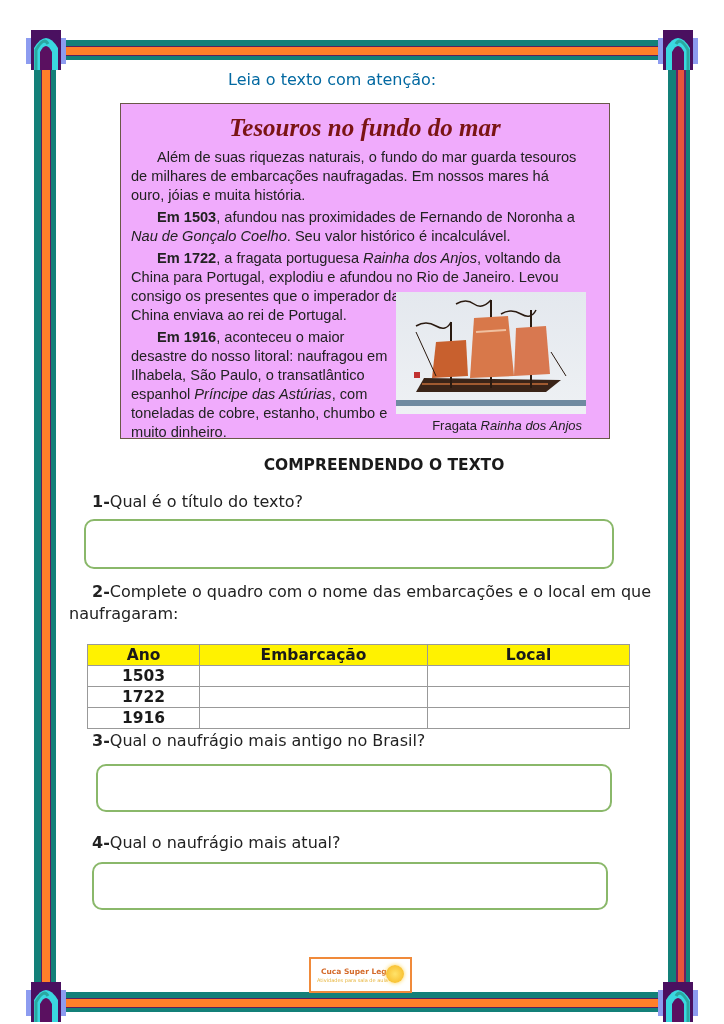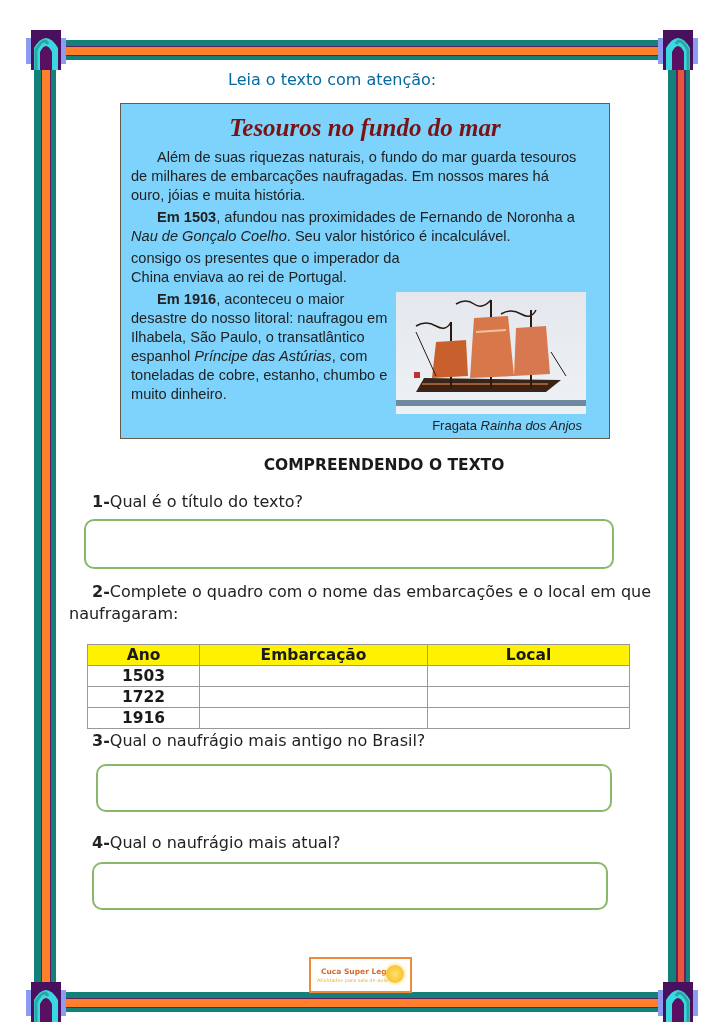--- a/index.html
+++ b/index.html
@@ -21,21 +21,21 @@
   .corner { position:absolute; width:40px; height:40px; }
   .corner svg { width:40px; height:40px; display:block; }
   #corner-tl { left:26px; top:30px; }
   #corner-tr { right:26px; top:30px; }
   #corner-bl { left:26px; top:982px; }
   #corner-br { right:26px; top:982px; }
 
   
   .intro { position:absolute; left:228px; top:70px; font-size:16px; color:#0369a1; }
 
-  .reading { position:absolute; left:120px; top:103px; width:490px; height:336px; background:#7dd3fc; border:1px solid #6a5848; box-sizing:border-box; padding:6px 10px 0 10px; font-family:"Liberation Sans", sans-serif; font-size:14.6px; line-height:19px; color:#222; }
+  .reading { position:absolute; left:120px; top:103px; width:490px; height:336px; background:#f0abfc; border:1px solid #6a5848; box-sizing:border-box; padding:6px 10px 0 10px; font-family:"Liberation Sans", sans-serif; font-size:14.6px; line-height:19px; color:#222; }
   .reading h2 { margin:4px 0 6px 0; text-align:center; font-family:"Liberation Serif", serif; font-style:italic; font-weight:bold; color:#7a1414; font-size:25px; line-height:28px; }
   .reading p { margin:0 16px 3px 0; text-indent:26px; }
   .reading p.tight { margin-bottom:0; }
   .reading .b { font-weight:bold; }
   .reading .i { font-style:italic; }
   .reading .wrapcol { width:270px; }
 
   .ship-box { position:absolute; left:275px; top:188px; width:190px; height:140px; }
   .ship-img { position:absolute; left:0; top:0; width:190px; height:122px; background:linear-gradient(#e4e8ee,#eef1f4); }
   .ship-img svg { width:190px; height:122px; display:block; }
@@ -117,20 +117,21 @@
       <path d="M30 40 L30 20 Q22 6 18 14" stroke="#2aa8a0" stroke-width="3" fill="none"></path>
     </svg>
 </div>
 
 <div class="intro">Leia o texto com atenção:</div>
 
 <div class="reading">
   <h2>Tesouros no fundo do mar</h2>
   <p>Além de suas riquezas naturais, o fundo do mar guarda tesouros de milhares de embarcações naufragadas. Em nossos mares há ouro, jóias e muita história.</p>
   <p><span class="b">Em 1503</span><span>, afundou nas proximidades de Fernando de Noronha a </span><span class="i">Nau de Gonçalo Coelho</span><span>. Seu valor histórico é incalculável.</span></p>
+  <p class="tight"><span class="b">Em 1722</span><span>, a fragata portuguesa </span><span class="i">Rainha dos Anjos</span><span>, voltando da China para Portugal, explodiu e afundou no Rio de Janeiro. Levou</span></p>
   <div class="wrapcol" style="margin-bottom:3px;">consigo os presentes que o imperador da China enviava ao rei de Portugal.</div>
   <p class="wrapcol"><span class="b">Em 1916</span><span>, aconteceu o maior desastre do nosso litoral: naufragou em Ilhabela, São Paulo, o transatlântico espanhol </span><span class="i">Príncipe das Astúrias</span><span>, com toneladas de cobre, estanho, chumbo e muito dinheiro.</span></p>
 
   <div class="ship-box">
     <div class="ship-img">
       <svg viewBox="0 0 190 122">
         <rect x="0" y="108" width="190" height="6" fill="#6f8aa0"></rect>
         <path d="M20 100 L150 100 L165 88 L28 86 Z" fill="#3a2418"></path>
         <path d="M26 92 L152 92" stroke="#a05a30" stroke-width="2"></path>
         <line x1="55" y1="30" x2="55" y2="96" stroke="#2a1a10" stroke-width="2"></line>

